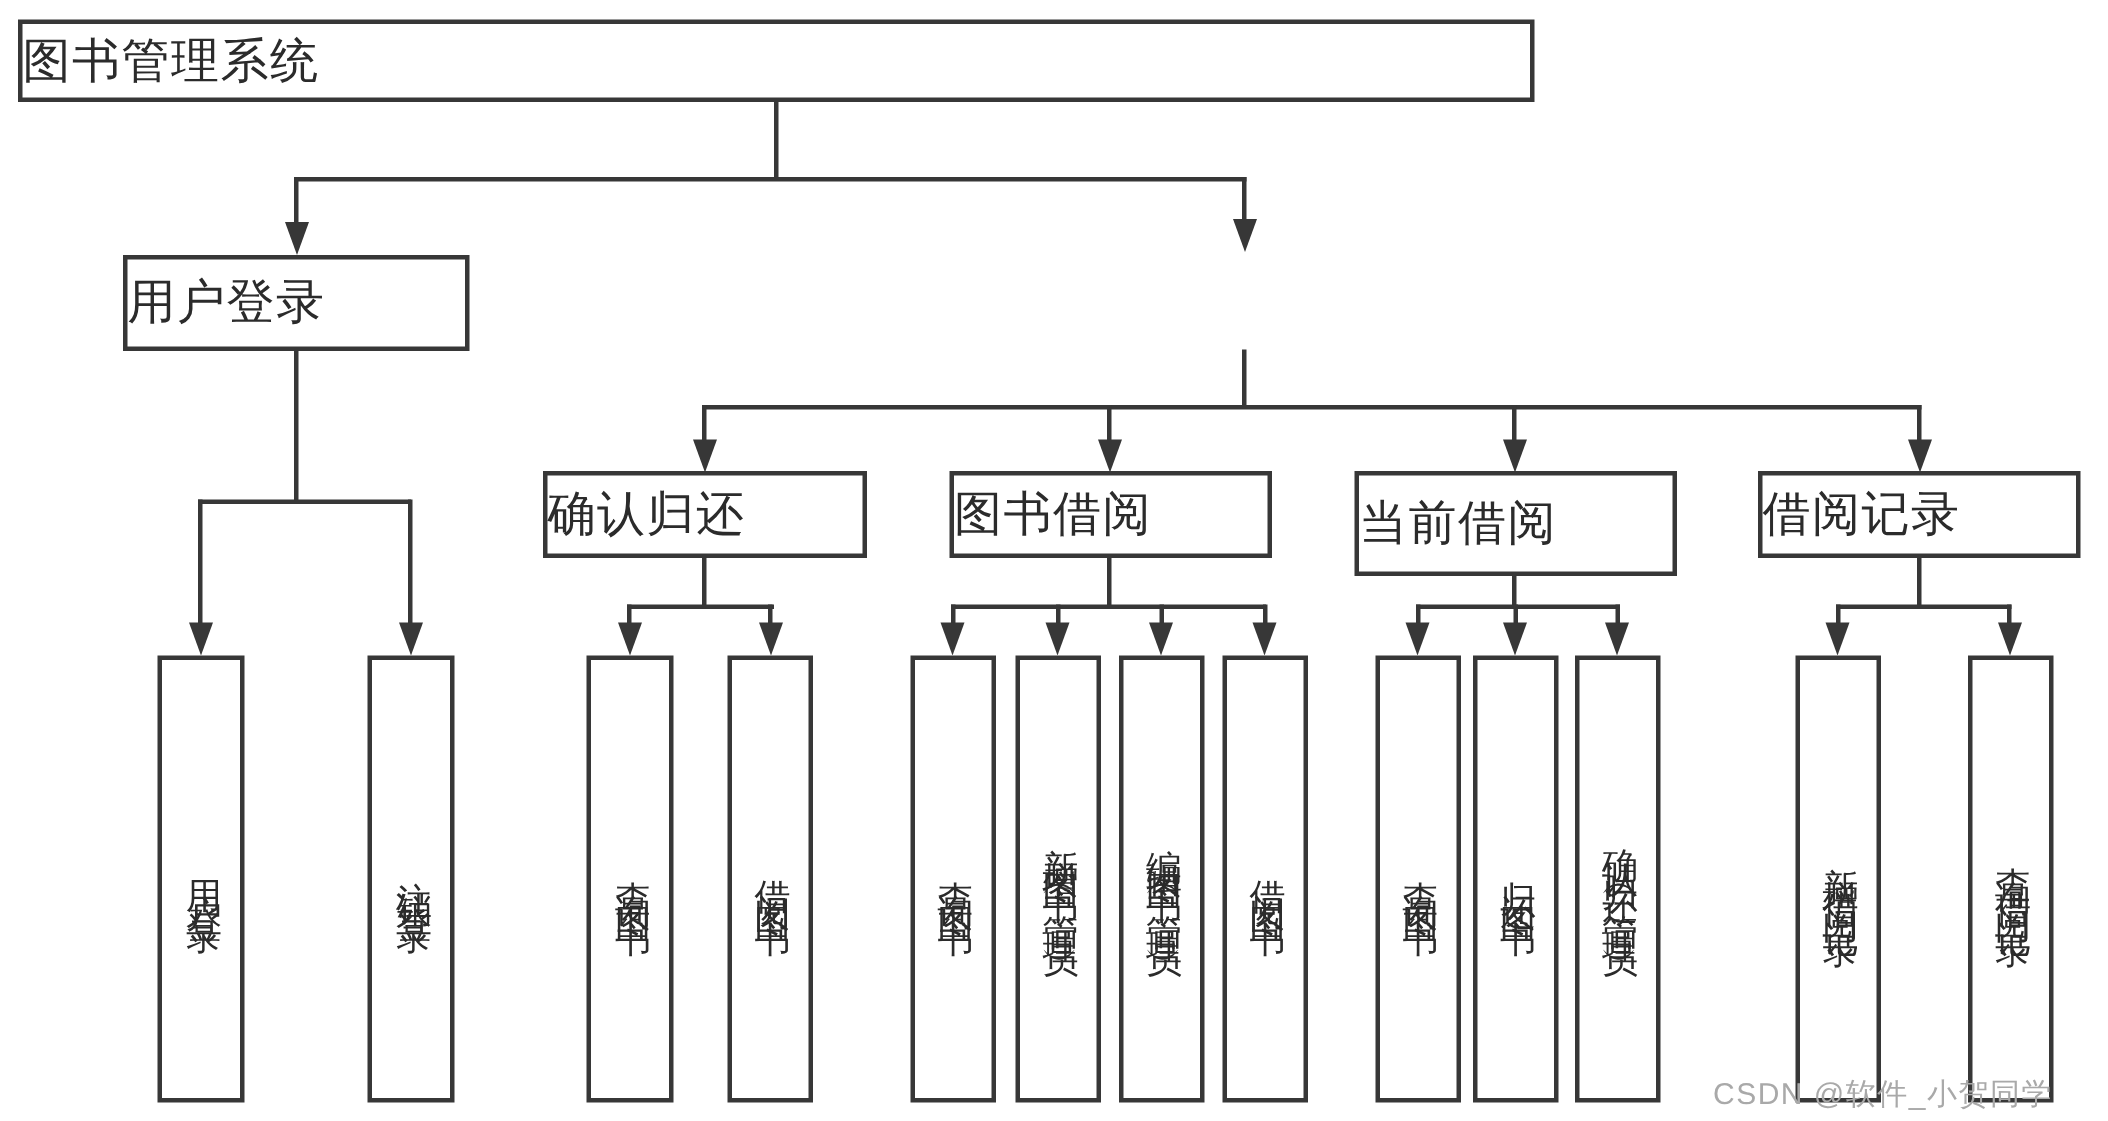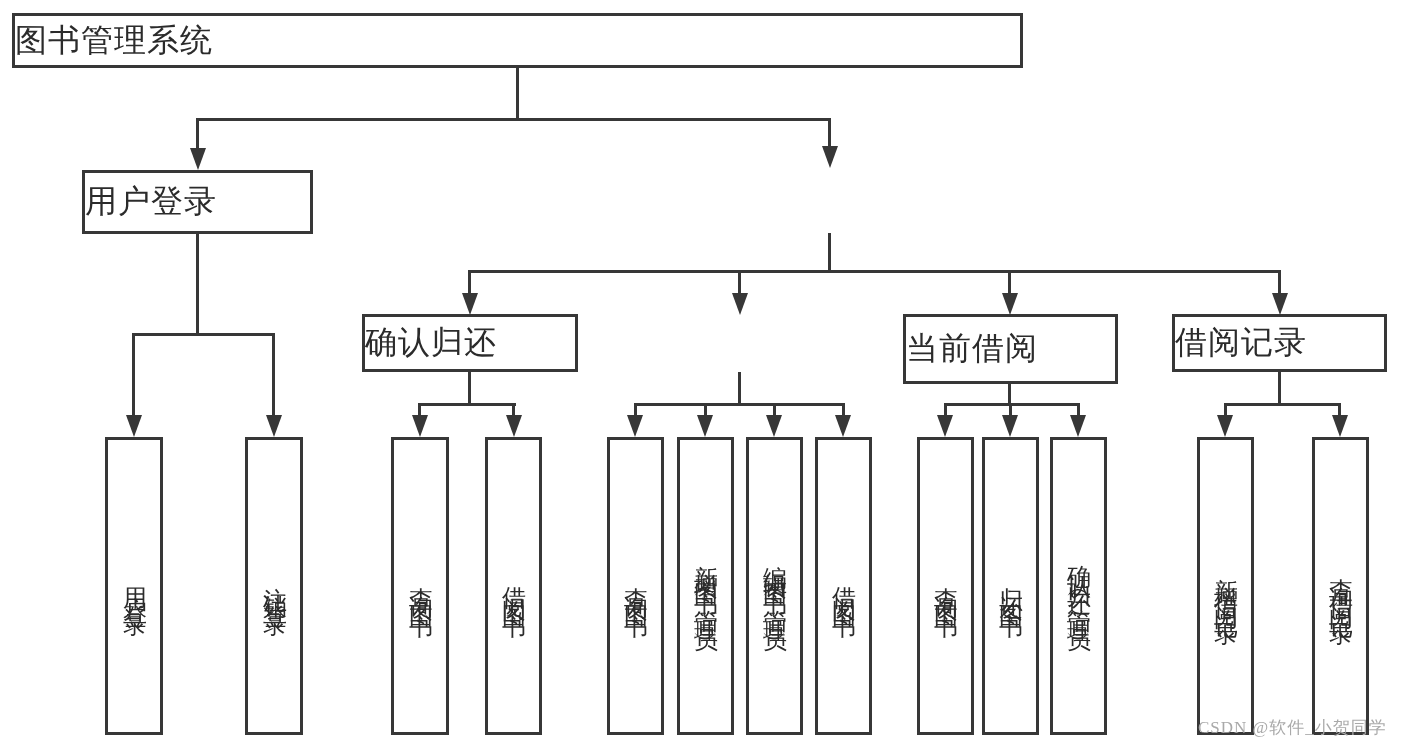--- a/index.html
+++ b/index.html
@@ -22,22 +22,22 @@
     color:var(--text);overflow:hidden;
   }
   .hline{position:absolute;height:3px;background:var(--line);}
   .vline{position:absolute;width:3px;background:var(--line);}
   .arrow{
     position:absolute;width:0;height:0;
     border-left:8px solid transparent;border-right:8px solid transparent;
     border-top:22px solid var(--line);
   }
   .watermark{
-    position:absolute;left:1198px;top:716px;font-size:17px;letter-spacing:1px;
-    color:var(--watermark);white-space:nowrap;font-family:Liberation Serif, serif;
+    position:absolute;left:1142px;top:716px;font-size:20px;letter-spacing:1px;
+    color:var(--watermark);white-space:nowrap;
   }
 </style>
 </head>
 <body>
 
 <div class="canvas">
 
   <div class="vline" style="left:516px;top:68px;height:52px;"></div>
   <div class="hline" style="left:196px;top:118px;width:635px;"></div>
   <div class="vline" style="left:196px;top:118px;height:32px;"></div>
@@ -103,20 +103,23 @@
 
   <div class="hbox" style="left:82px;top:170px;width:231px;height:64px;">
     <span>用户登录</span>
   </div>
 
 
   <div class="hbox" style="left:362px;top:314px;width:216px;height:58px;">
     <span>确认归还</span>
   </div>
 
+  <div class="hbox" style="left:633px;top:314px;width:215px;height:58px;">
+    <span>图书借阅</span>
+  </div>
 
   <div class="hbox" style="left:903px;top:314px;width:215px;height:70px;">
     <span>当前借阅</span>
   </div>
 
   <div class="hbox" style="left:1172px;top:314px;width:215px;height:58px;">
     <span>借阅记录</span>
   </div>
 
   <div class="leaf" style="left:105px;width:58px;">用户登录</div>

